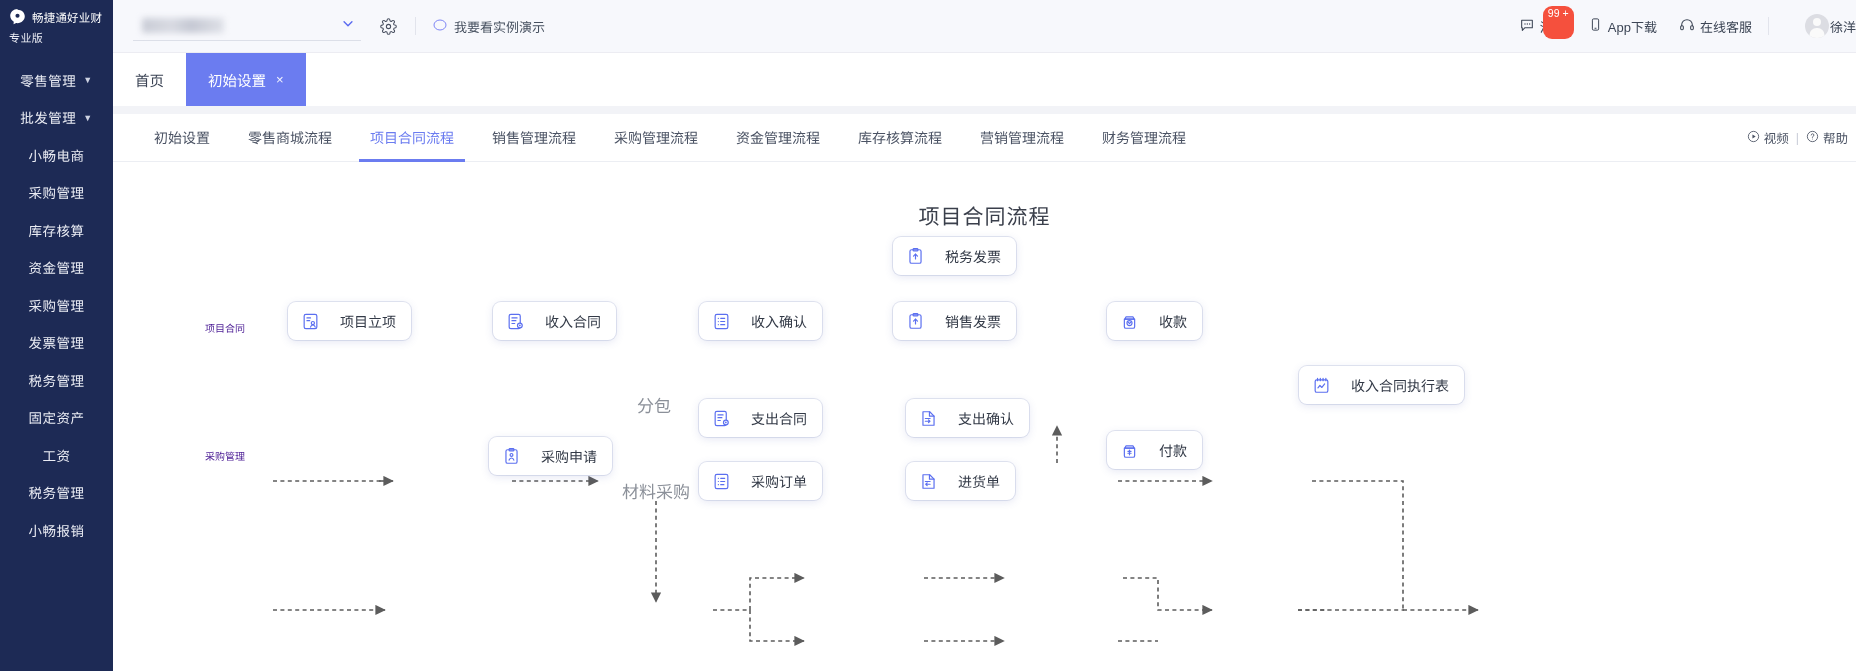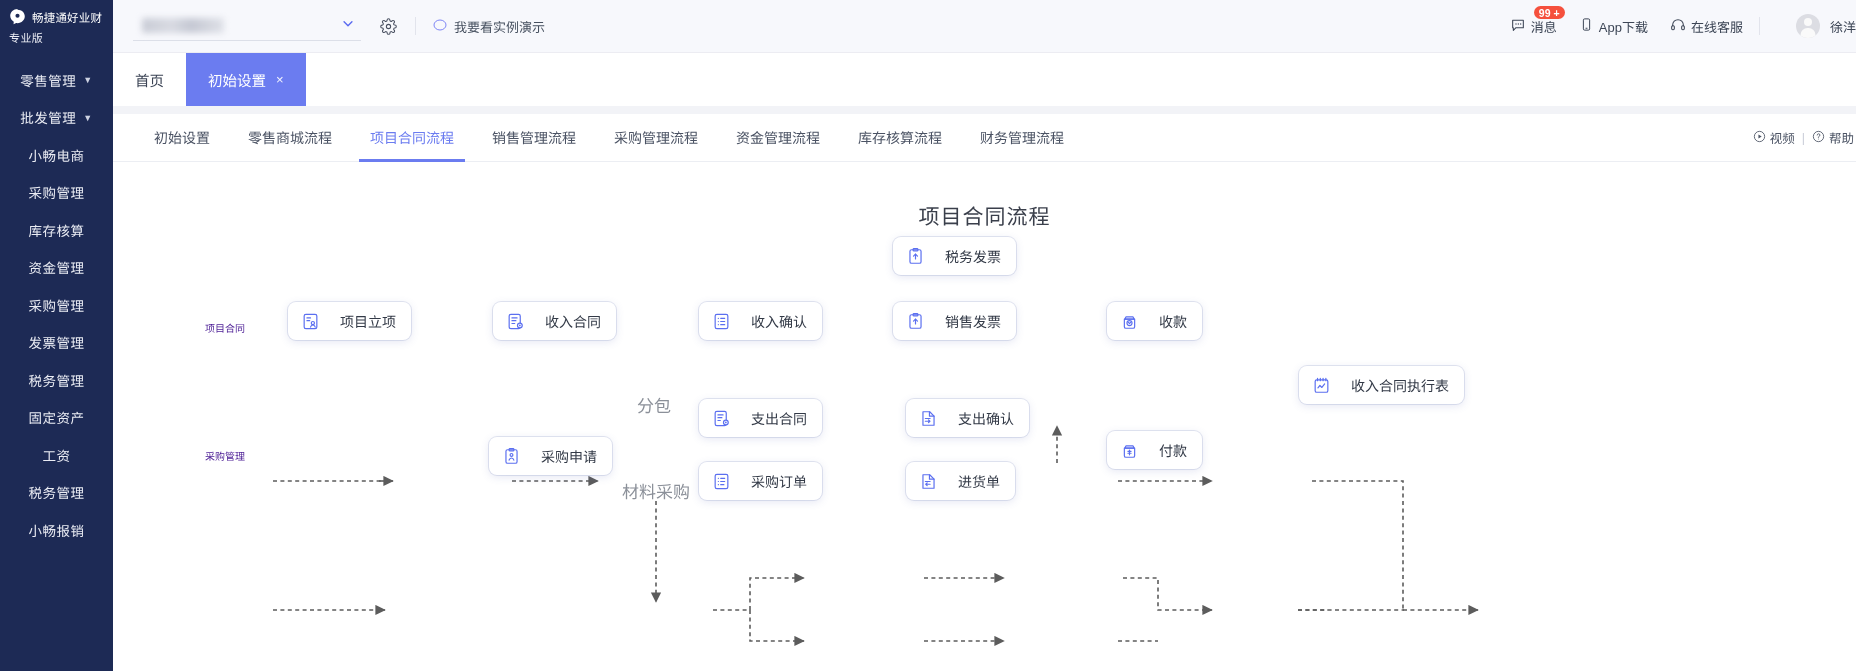--- a/index.html
+++ b/index.html
@@ -88,25 +88,25 @@
     padding-right: 0px; height: 53px;
   }
   .tr-item {
     display: flex; align-items: center; gap: 5px;
     font-size: 13px; color: #3d4656; margin-left: 22px;
     cursor: pointer; position: relative;
   }
   .badge {
     position: absolute; left: 24px; top: -11px;
     background: #f5503d; color: #fff;
-    font-size: 10.5px; font-weight: bold;
-    border-radius: 9px; padding: 1px 5px 0 5px;
+    font-size: 10.5px; font-weight: normal;
+    border-radius: 9px; padding: 1px 5px 20px 5px;
     line-height: 1.15; white-space: nowrap;
   }
-  .avatar-wrap { display:flex; align-items:center; gap:10px; margin-left: 20px; margin-right: 0; }
+  .avatar-wrap { display:flex; align-items:center; gap:1px; margin-left: 20px; margin-right: 0; }
   .avatar {
     width: 24px; height: 24px; border-radius: 50%;
     background: #dcdde3; position: relative; overflow: hidden;
   }
   .avatar::before {
     content:""; position:absolute; left:50%; top:4px; transform:translateX(-50%);
     width:8px; height:8px; border-radius:50%; background:#fafafa;
   }
   .avatar::after {
     content:""; position:absolute; left:50%; top:14px; transform:translateX(-50%);
@@ -154,21 +154,21 @@
     position: relative; white-space: nowrap;
   }
   .stab.active { color: #6b7cf0; }
   .stab.active::after {
     content: ""; position: absolute;
     left: 8px; right: 8px; bottom: 0; height: 2.5px;
     background: #6b7cf0;
   }
   .subtabs-right {
     margin-left: auto; display: flex; align-items: center;
-    font-size: 12.5px; color: #4b5364; padding-right: 2px;
+    font-size: 12.5px; color: #4b5364; padding-right: 8px;
   }
   .srt-item { display:flex; align-items:center; gap:4px; cursor:pointer; }
   .srt-sep { margin: 0 7px; color: #c9cdd8; }
 
   .flow-title {
     text-align: center; font-size: 21px; color: #3a3f4b;
     margin-top: 38px; letter-spacing: 1px;
   }
 
   
@@ -345,20 +345,21 @@
 
       <div class="subtabs">
         <div id="subtabs-list" style="display:flex;align-items:center;">
             <div class="stab">初始设置</div>
             <div class="stab">零售商城流程</div>
             <div class="stab active">项目合同流程</div>
             <div class="stab">销售管理流程</div>
             <div class="stab">采购管理流程</div>
             <div class="stab">资金管理流程</div>
             <div class="stab">库存核算流程</div>
+            <div class="stab">营销管理流程</div>
             <div class="stab">财务管理流程</div>
           </div>
         <div class="subtabs-right">
           <span class="srt-item">
             <span>
               <svg viewBox="0 0 24 24" width="13" height="13" fill="none" stroke="#4b5364" stroke-width="1.6">
                 <circle cx="12" cy="12" r="9.5"></circle>
                 <path d="M10 8.2 L16 12 L10 15.8 Z" fill="#4b5364" stroke="none"></path>
               </svg>
             </span>

